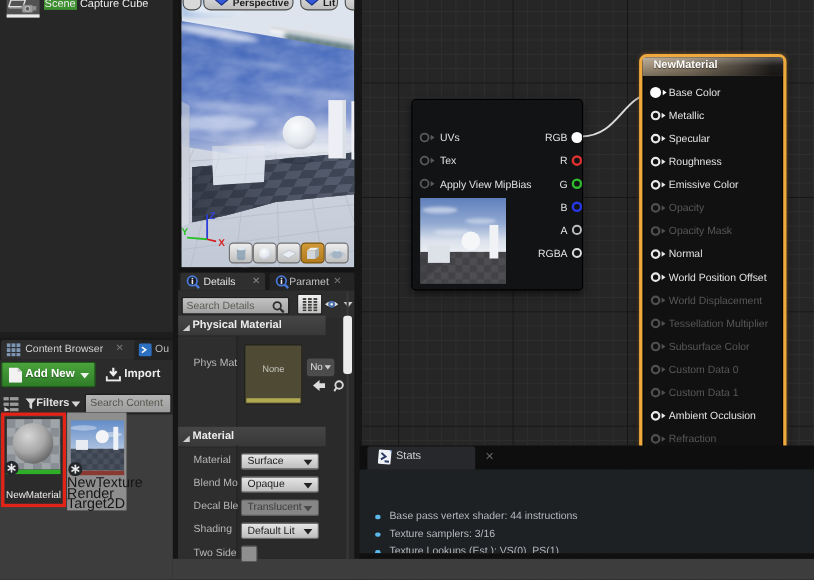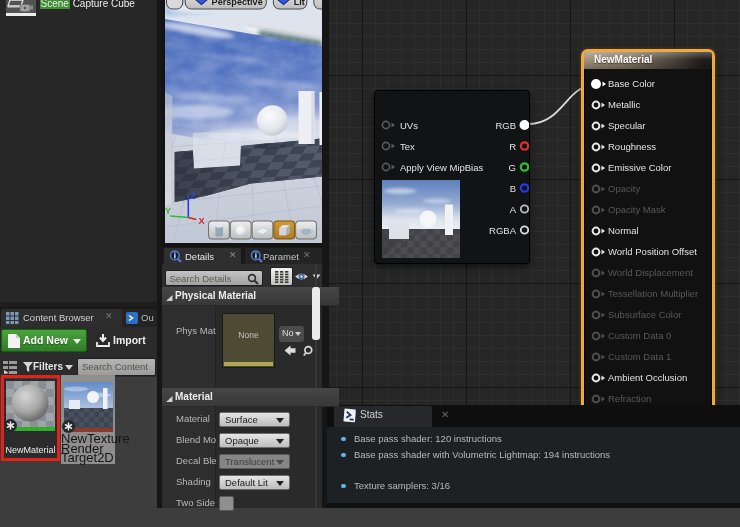--- a/index.html
+++ b/index.html
@@ -41,21 +41,21 @@
 #statsbody{left:327px;top:427px;width:413px;height:76px;background:#1e2124;overflow:hidden;}
 .stat{position:absolute;left:27px;font-size:9.5px;color:#b5b9bd;}
 .stat:before{content:"";position:absolute;left:-13px;top:3.5px;width:4.5px;height:4.5px;border-radius:50%;background:#5cb8ec;}
 #statsbot{left:327px;top:503px;width:413px;height:5px;background:#101010;}
 
 #midcol{left:162px;top:243px;width:160px;height:265px;background:#2a2a2a;}
 #dtabs{left:162px;top:243px;width:160px;height:21px;background:#191919;}
 #dtab1{left:164px;top:248px;width:77px;height:16px;background:#2f2f2f;border-radius:2px 2px 0 0;}
 #dtab2{left:245px;top:248px;width:77px;height:16px;background:#242424;border-radius:2px 2px 0 0;overflow:hidden;}
 #srow{left:162px;top:264px;width:160px;height:25px;background:#2e2e2e;}
-.hdr{position:absolute;left:162px;width:177px;height:18px;
+.hdr{position:absolute;left:162px;width:134px;height:18px;
  background:linear-gradient(#464646,#383838);border-bottom:1px solid #2a2a2a;}
 .hdr .t{position:absolute;left:13px;top:3px;font-weight:bold;font-size:10px;color:#ededed;}
 .hdr .tri{position:absolute;left:4px;top:8px;width:6.5px;height:6px;background:#cfcfcf;
  clip-path:polygon(100% 0,100% 100%,0 100%);}
 .dd{position:absolute;left:219px;width:71px;height:15px;border-radius:2px;border:1px solid #6b6b6b;
  background:linear-gradient(#e6e6e6,#bdbdbd);font-size:9.5px;color:#1c1c1c;line-height:14px;padding-left:5px;box-sizing:border-box;}
 .dd .car{position:absolute;right:5px;top:5px;width:0;height:0;border-left:4px solid transparent;border-right:4px solid transparent;border-top:5px solid #222;}
 .dd.dis{background:#868686;color:#3d3d3d;border-color:#5c5c5c;}
 .dd.dis .car{border-top-color:#4a4a4a;}
 .plab{position:absolute;font-size:9.5px;color:#b8b8b8;}
@@ -210,23 +210,23 @@
    <rect x="1" y="1" width="11.5" height="13" rx="1" fill="#eef1f6"></rect>
    <path d="M11,1 L12.5,1 L12.5,3.5 Z" fill="#6b8fd8"></path>
    <path d="M3.5,4 L7.5,7 L3.5,10" stroke="#283862" stroke-width="1.8" fill="none"></path>
    <rect x="7" y="10.5" width="4" height="1.8" fill="#283862"></rect>
   </g>
  </svg>
  <span class="abs txt" style="left:26px;top:3px;font-size:10px;color:#cfcfcf">Stats</span>
  <span class="abs txt" style="left:107px;top:3px;font-size:10px;color:#666">✕</span>
 </div>
 <div id="statsbody" class="abs">
- <div class="stat" style="top:6px">Base pass shader: 120 instructions</div>
- <div class="stat" style="top:22px">Base pass shader with Volumetric Lightmap: 194 instructions</div>
+ <div class="stat" style="top:37px">Base pass vertex shader: 44 instructions</div>
  <div class="stat" style="top:53px">Texture samplers: 3/16</div>
+ <div class="stat" style="top:69px">Texture Lookups (Est.): VS(0), PS(1)</div>
 </div>
 <div id="statsbot" class="abs"></div>
 
 <div id="midcol" class="abs"></div>
 <div id="dtabs" class="abs"></div>
 <div id="dtab1" class="abs">
  <svg class="abs" style="left:5px;top:2px" width="14" height="14" viewBox="0 0 14 14">
   <circle cx="5.8" cy="5.4" r="4.3" fill="#181b20" stroke="#4a78d8" stroke-width="1.6"></circle>
   <line x1="8.9" y1="8.7" x2="12" y2="12" stroke="#4a78d8" stroke-width="2.2"></line>
   <rect x="5.2" y="4.3" width="1.4" height="4" fill="#e8e8e8"></rect>

